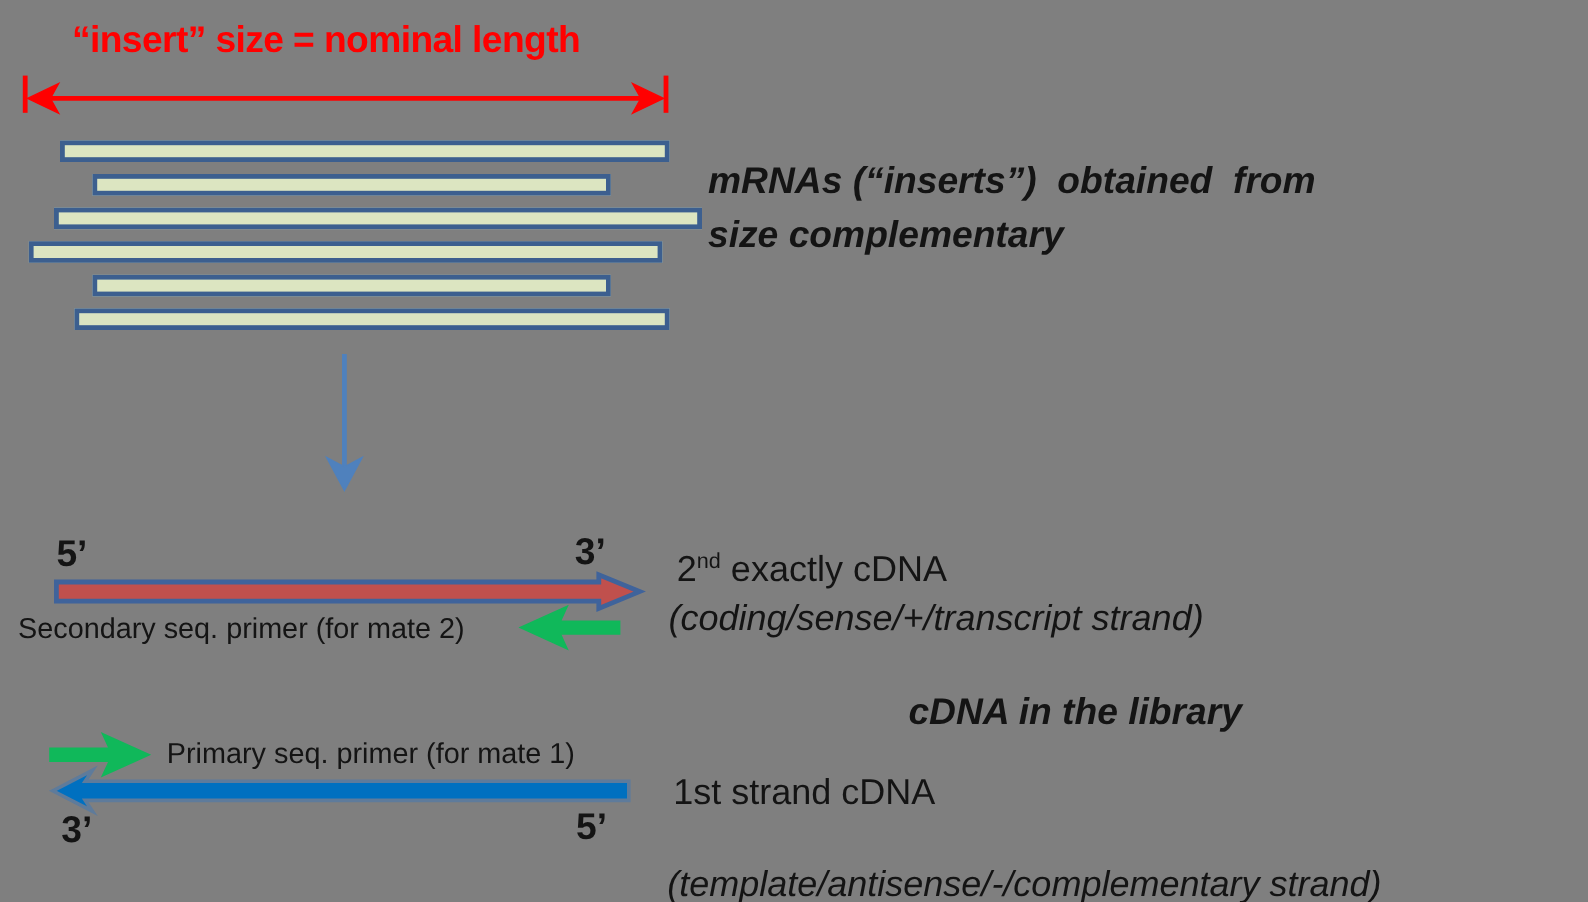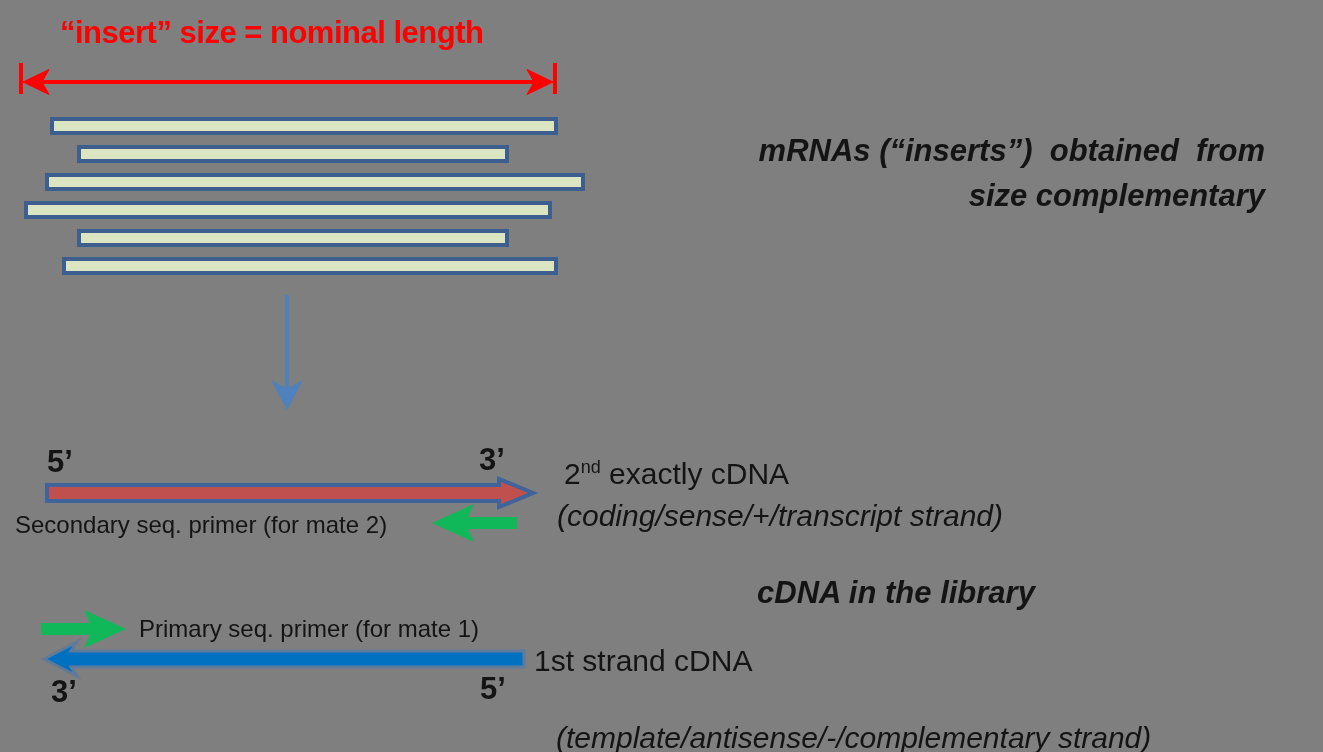--- a/index.html
+++ b/index.html
@@ -17,21 +17,21 @@
     font-size:31px; font-weight:bold; letter-spacing:-0.5px;
     color:var(--red,#FF0000);
   }
 
   .insert-bar {
     position:absolute; box-sizing:border-box;
     background:var(--bar_fill,#DCE5C1);
     border:4px solid var(--bar_border,#3C5F8F);
   }
 
-  .mrna-note { left:565px; top:128px; width:700px; text-align:right; }
+  .mrna-note { left:590px; top:128px; width:700px; text-align:left; }
   .mrna-line { font-size:31px; font-style:italic; font-weight:bold; line-height:45px; white-space:pre-wrap; }
   .mrna-line.plain { font-weight:normal; font-size:30px; }
 
   .prime-label { font-size:31px; font-weight:bold; line-height:1; }
   .primer-label { font-size:24px; line-height:1.1; }
 
   .strand-label { font-size:30px; line-height:1; white-space:pre-wrap; }
   .strand-label sup { font-size:60%; }
   .strand-sublabel { font-size:30px; font-style:italic; line-height:1; }
   .library-label { font-size:31px; font-style:italic; font-weight:bold; line-height:1;text-align:center; }
@@ -100,16 +100,16 @@
 
   <div class="abs primer-label" style="left:139px; top:616px;">Primary seq. primer (for mate 1)</div>
 
   <svg class="abs" style="left:40px; top:640px;" width="490" height="40">
     <polygon points="4,19 37,2 31,11 484,11 484,27 31,27 37,36" style="fill:var(--strand1_fill); stroke:var(--strand1_border); stroke-width:3; stroke-linejoin:miter;"></polygon>
   </svg>
 
   <div class="abs prime-label" style="left:51px; top:676px;">3’</div>
   <div class="abs prime-label" style="left:480px; top:673px;">5’</div>
 
-  <div class="abs strand-label" style="left:534px; top:646px;">1st strand cDNA</div>
+  <div class="abs strand-label" style="left:561px; top:646px;">1st strand cDNA</div>
   <div class="abs strand-sublabel" style="left:556px; top:687px;margin-top:36px;">(template/antisense/-/complementary strand)</div>
 
 </div>
 
 </body></html>

